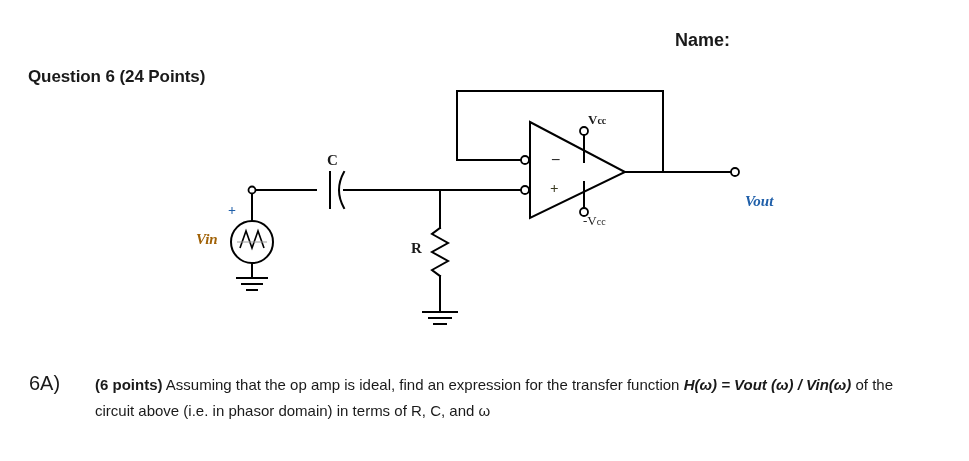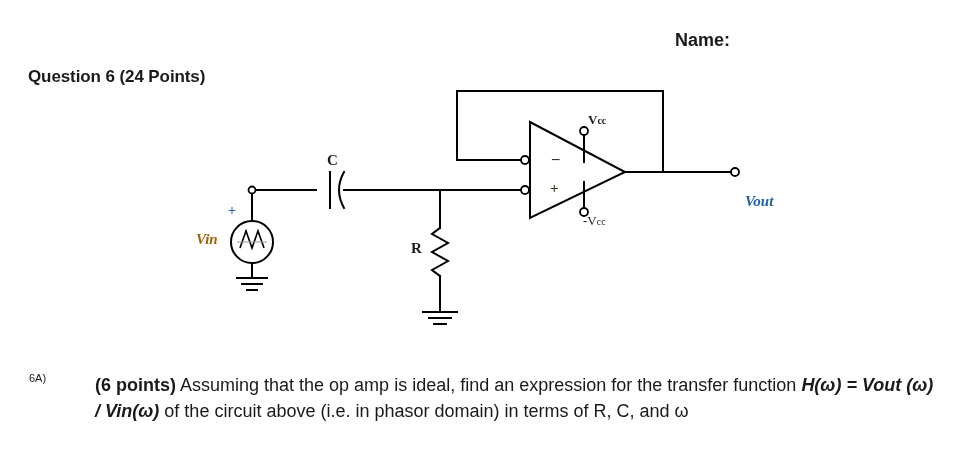--- a/index.html
+++ b/index.html
@@ -117,28 +117,28 @@
     font-size: 15px;
     font-weight: bold;
     color: #3a3a20;
     font-family: "Liberation Serif", serif;
   }
 
   
   #part-a-number {
     left: 29px;
     top: 372px;
-    font-size: 11px;
+    font-size: 20px;
     white-space: nowrap;
   }
   #part-a-body {
     left: 95px;
     top: 372px;
     width: 840px;
-    font-size: 18px;
+    font-size: 15px;
     line-height: 26px;
   }
   #part-a-body b { font-weight: bold; }
   #part-a-body i.formula {
     font-weight: bold;
     font-style: italic;
   }
 </style>
 </head>
 <body>

